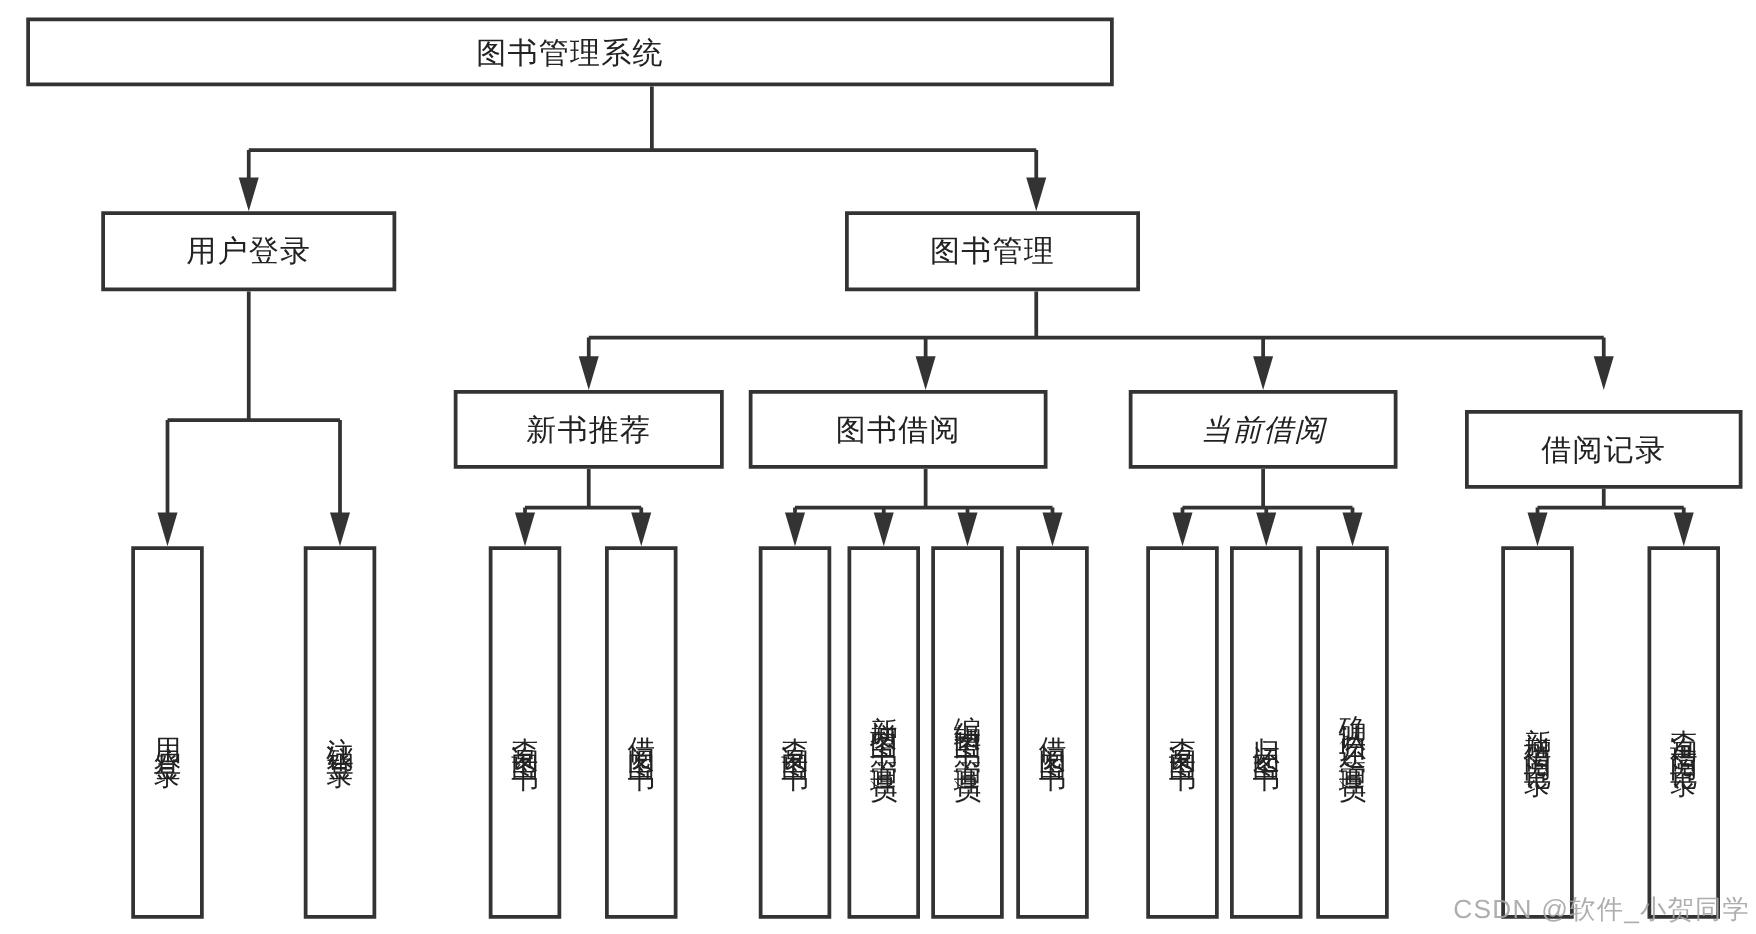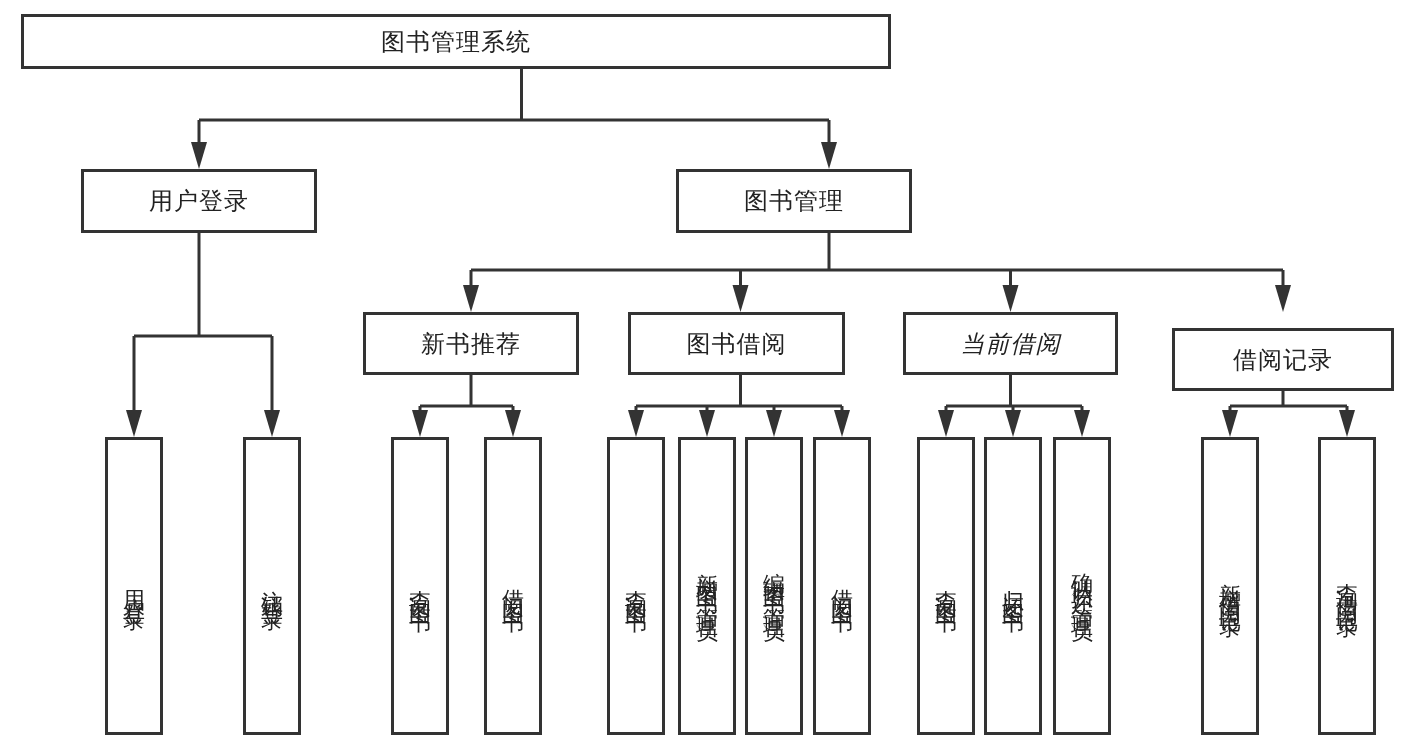--- a/index.html
+++ b/index.html
@@ -35,21 +35,21 @@
   }
 
   .lvl1 { left: 21px;  top: 14px;  width: 870px; height: 55px; }
 
   .lvl2 { top: 169px; height: 64px; width: 236px; }
   .pos-user-login    { left: 81px;  }
   .pos-book-mgmt     { left: 676px; }
 
   .lvl3 { top: 312px; height: 63px; }
   .pos-new-book      { left: 363px;  width: 216px; }
-  .pos-borrowing     { left: 628px;  width: 217px; }
+  .pos-borrowing     { left: 599px;  width: 239px; }
   .pos-current       { left: 903px;  width: 215px; font-style: italic; }
   .pos-records       { left: 1172px; width: 222px; margin-top: 16px; }
 
   .leaf {
     position: absolute;
     top: 437px;
     width: 58px;
     height: 298px;
     background: #ffffff;
     border: 3px solid #333333;
@@ -215,14 +215,15 @@
     <span class="vtext">确认归还（管理员）</span>
   </div>
 
   <div class="leaf pos-leaf-12">
     <span class="vtext">新增借阅记录</span>
   </div>
   <div class="leaf pos-leaf-13">
     <span class="vtext">查询借阅记录</span>
   </div>
 
+  <div class="watermark">CSDN @软件_小贺同学</div>
 
 </div>
 
 </body></html>

